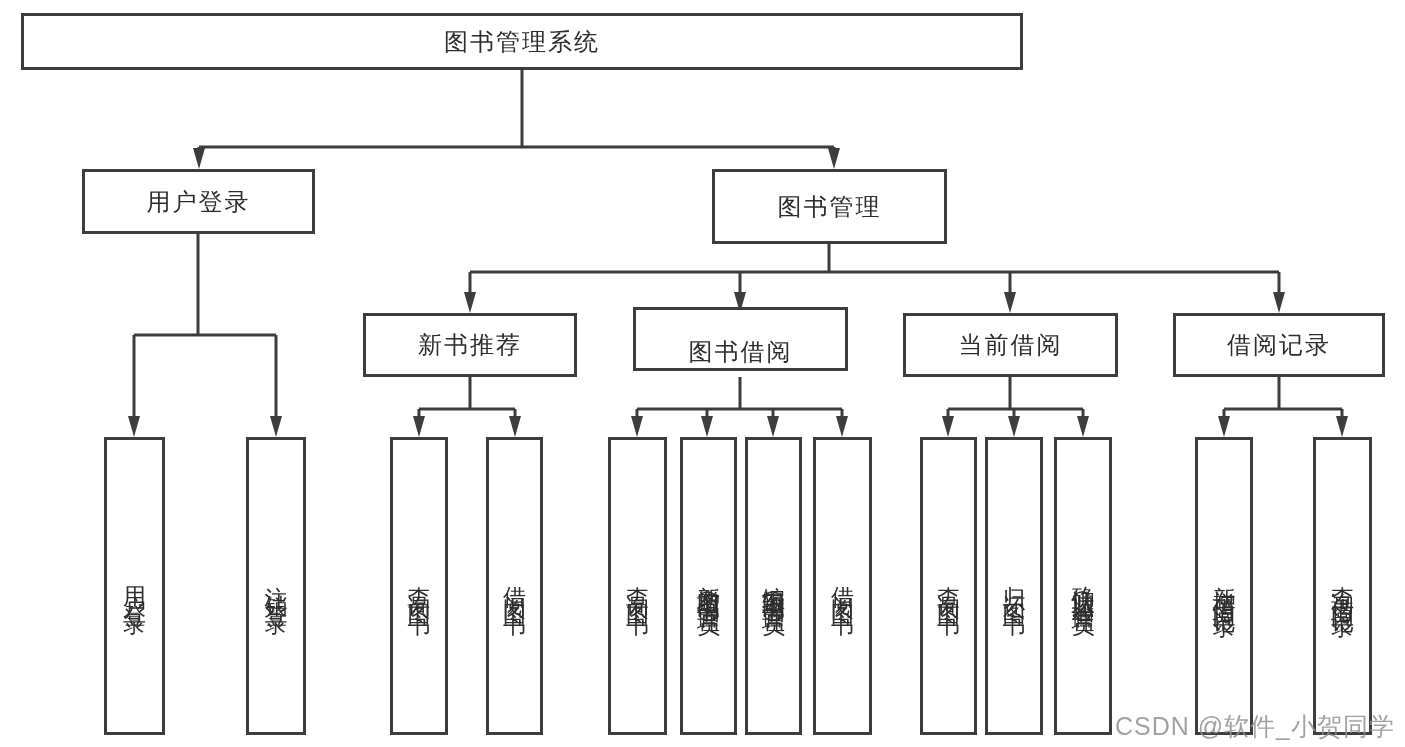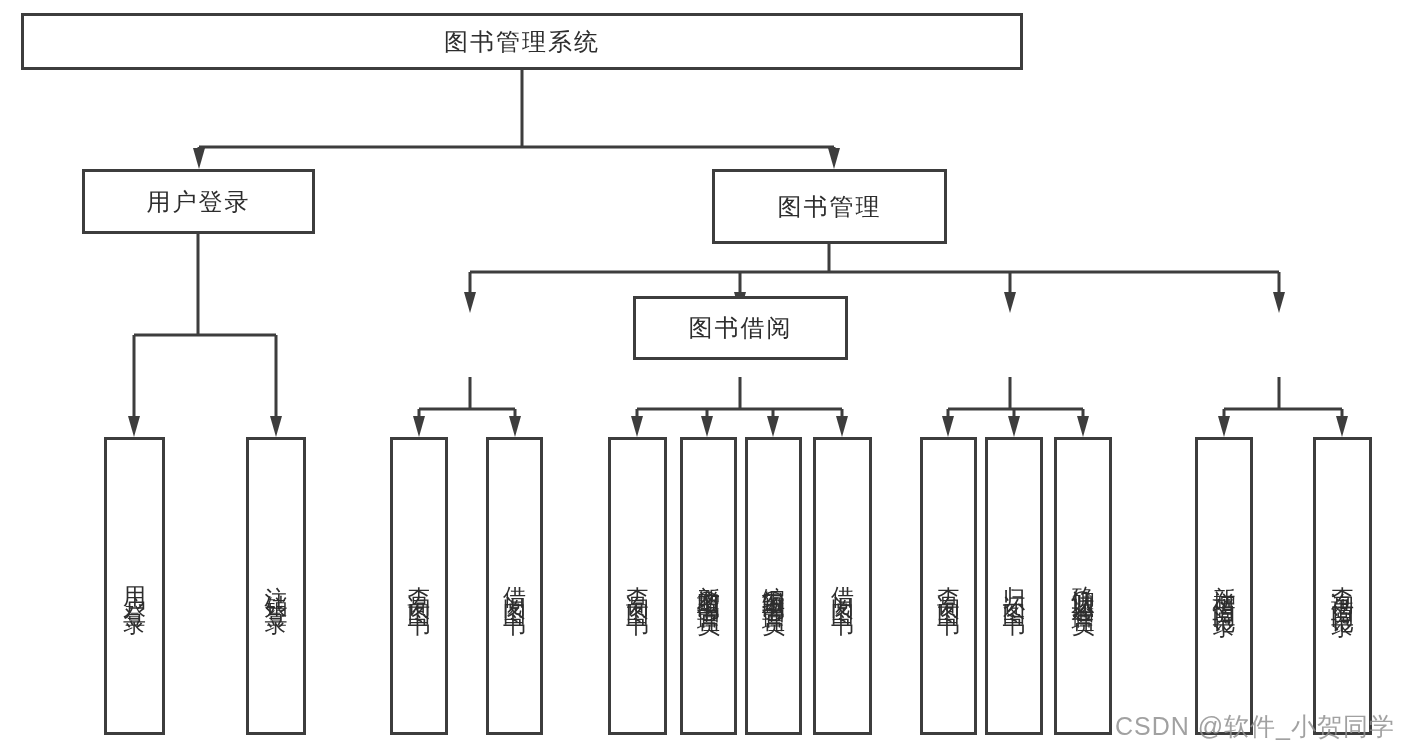--- a/index.html
+++ b/index.html
@@ -89,22 +89,31 @@
     <span>图书管理系统</span>
   </div>
 
   <div class="node hbox" style="left:82px; top:169px; width:233px; height:65px;">
     <span>用户登录</span>
   </div>
   <div class="node hbox" style="left:712px; top:169px; width:235px; height:75px;">
     <span>图书管理</span>
   </div>
 
-  <div class="node hbox" style="left:633px; top:296px; width:215px; height:64px;">
+  <div class="node hbox" style="left:363px; top:313px; width:214px; height:64px;">
+    <span>新书推荐</span>
+  </div>
+  <div class="node hbox" style="left:633px; top:307px; width:215px; height:64px;align-items:flex-end;">
     <span>图书借阅</span>
+  </div>
+  <div class="node hbox" style="left:903px; top:313px; width:215px; height:64px;">
+    <span>当前借阅</span>
+  </div>
+  <div class="node hbox" style="left:1173px; top:313px; width:212px; height:64px;">
+    <span>借阅记录</span>
   </div>
 
   <div class="node vbox" style="left:104px; width:61px;">
     <span class="vlabel">用户登录</span>
   </div>
   <div class="node vbox" style="left:246px; width:60px;">
     <span class="vlabel">注销登录</span>
   </div>
 
   <div class="node vbox" style="left:390px; width:58px;">

